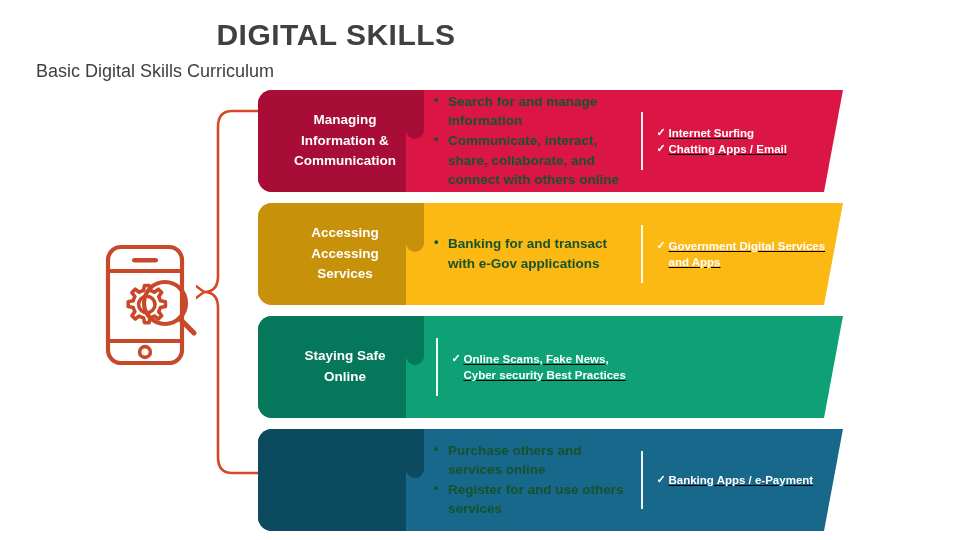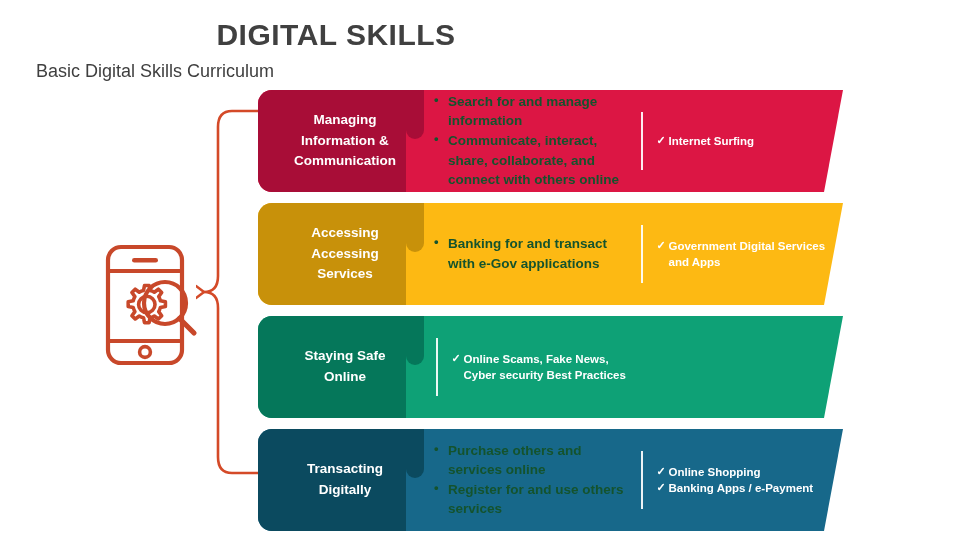--- a/index.html
+++ b/index.html
@@ -128,20 +128,21 @@
     width: 1.5px;
     align-self: center;
     height: 58px;
     background: #ffffff;
     opacity: 0.92;
     margin: 0 14px 0 8px;
     flex: none;
   }
   .checks {
     width: 175px;
+    text-decoration: underline;
   }
   .check {
     position: relative;
     color: #ffffff;
     font-size: 11.5px;
     font-weight: bold;
     line-height: 1.42;
     padding-left: 12px;
   }
   .check::before {
@@ -215,20 +216,21 @@
       </span>
     </div>
     <div class="row-body">
       <div class="bullets">
         <div class="bullet">Search for and manage information</div>
         <div class="bullet">Communicate, interact, share, collaborate, and connect with others online</div>
       </div>
       <div class="divider"></div>
       <div class="checks">
         <div class="check">Internet Surfing</div>
+        <div class="check">Chatting Apps / Email</div>
       </div>
     </div>
   </div>
 
   <div class="row" style="top:113px;">
     <svg class="row-svg" width="610" height="102" viewBox="0 0 610 102" xmlns="http://www.w3.org/2000/svg">
       <path id="r1-light" d="M14 0 H585 L566 102 H14 A14 14 0 0 1 0 88 V14 A14 14 0 0 1 14 0 Z" fill="#FDB913"></path>
       <path id="r1-dark" d="M14 0 H148 V102 H14 A14 14 0 0 1 0 88 V14 A14 14 0 0 1 14 0 Z" fill="#C8910A"></path>
       <path id="r1-notch" d="M148 0 H166 V40 A9 9 0 0 1 157 49 A9 9 0 0 1 148 40 Z" fill="#C8910A"></path>
     </svg>
@@ -269,32 +271,25 @@
       </div>
     </div>
   </div>
 
   <div class="row" style="top:339px;">
     <svg class="row-svg" width="610" height="102" viewBox="0 0 610 102" xmlns="http://www.w3.org/2000/svg">
       <path id="r3-light" d="M14 0 H585 L566 102 H14 A14 14 0 0 1 0 88 V14 A14 14 0 0 1 14 0 Z" fill="#17688A"></path>
       <path id="r3-dark" d="M14 0 H148 V102 H14 A14 14 0 0 1 0 88 V14 A14 14 0 0 1 14 0 Z" fill="#0B4A5F"></path>
       <path id="r3-notch" d="M148 0 H166 V40 A9 9 0 0 1 157 49 A9 9 0 0 1 148 40 Z" fill="#0B4A5F"></path>
     </svg>
-    <div class="row-label">
-      <span>
-        <span>Transacting</span><br>
-        <span>Digitally</span>
-      </span>
-    </div>
     <div class="row-body">
       <div class="bullets">
         <div class="bullet">Purchase others and services online</div>
         <div class="bullet">Register for and use others services</div>
       </div>
       <div class="divider"></div>
       <div class="checks">
-        <div class="check">Online Shopping</div>
         <div class="check">Banking Apps / e-Payment</div>
       </div>
     </div>
   </div>
 
 </div>
 
 </body></html>

